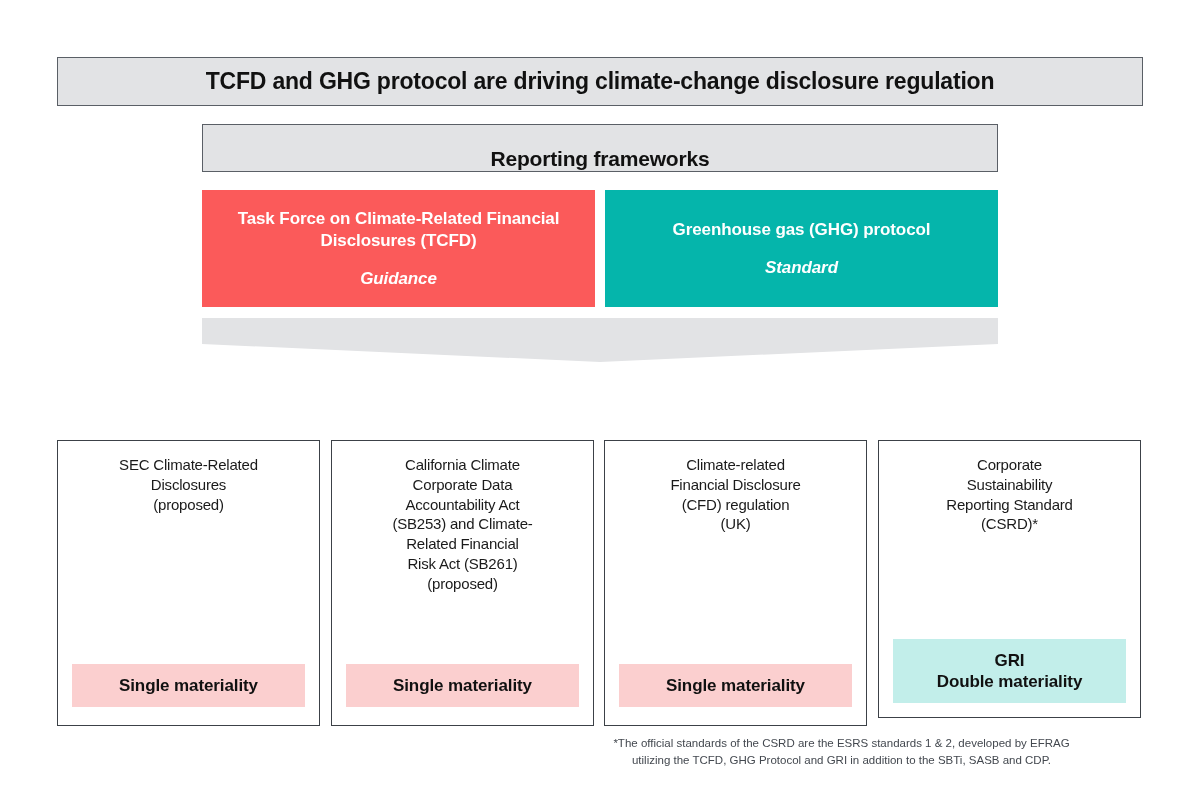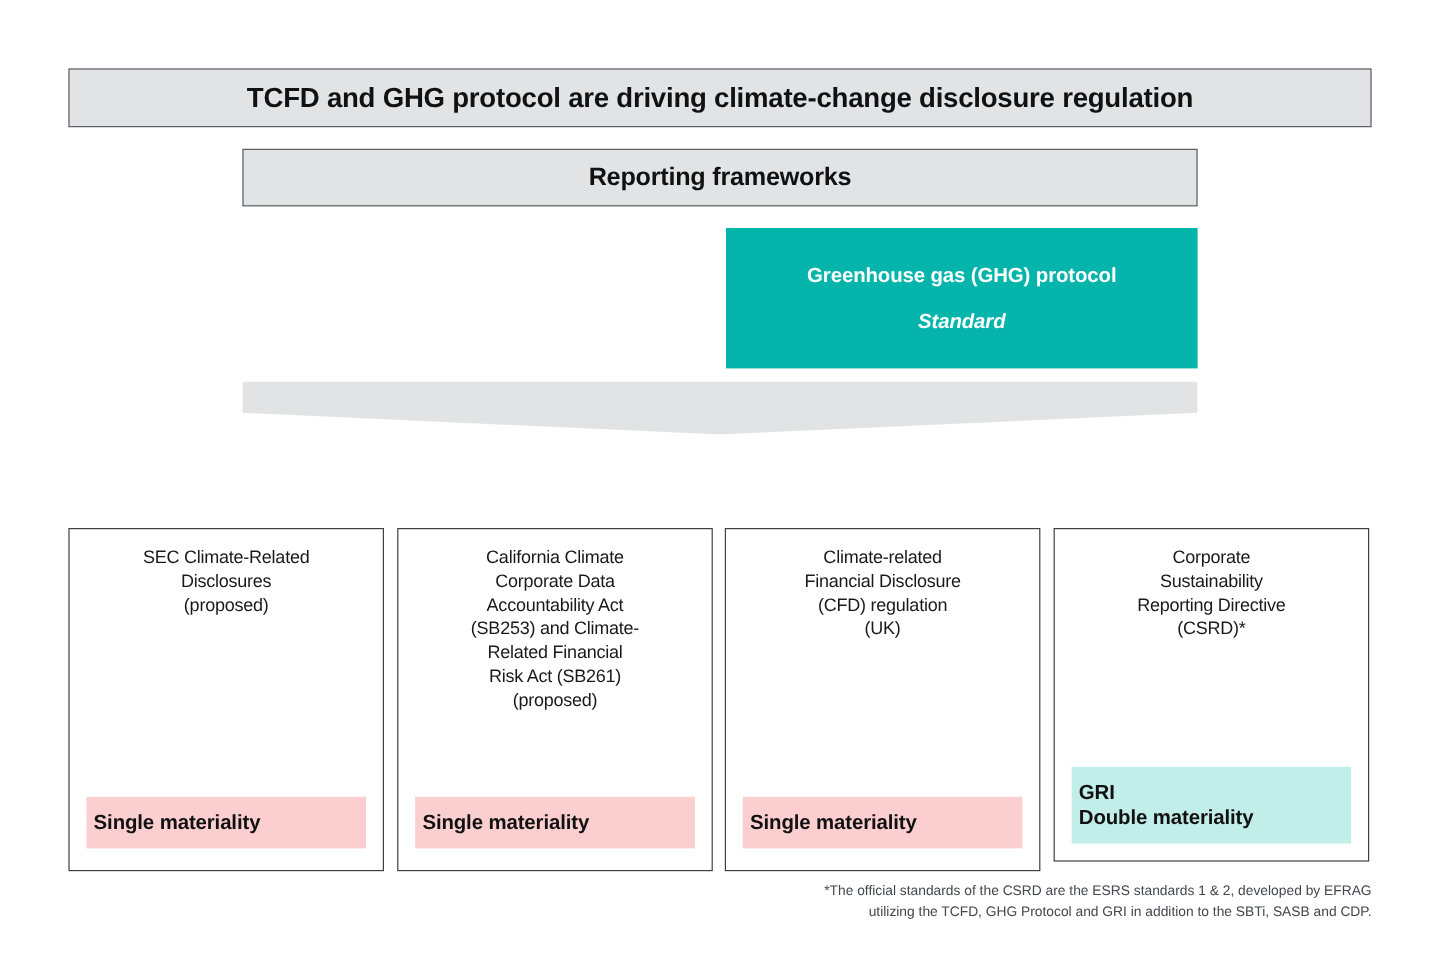--- a/index.html
+++ b/index.html
@@ -39,20 +39,21 @@
   }
   #banner-title {
     left: 57px; top: 57px;
     width: 1086px; height: 49px;
     font-size: 23px;
   }
   #banner-frameworks {
     left: 202px; top: 124px;
     width: 796px; height: 48px;
     font-size: 21px;
+    align-items: flex-end;
   }
   #banner-esg {
     left: 57px; top: 380px;
     width: 1086px; height: 48px;
     font-size: 21px;
   }
 
   
   .framework-box {
     position: absolute;
@@ -123,56 +124,61 @@
     color: #1a1a1a;
     letter-spacing: -0.2px;
     white-space: pre-line;
   }
   .reg-badge {
     position: absolute;
     left: 14px;
     right: 14px;
     bottom: 18px;
     padding: 11px 6px;
+    text-align: center;
     font-weight: bold;
     font-size: 17px;
     line-height: 1.25;
     color: #111111;
     letter-spacing: -0.1px;
     white-space: pre-line;
     box-sizing: border-box;
   }
   #reg-card-3 .reg-badge { bottom: 14px; }
 
   
   #footnote {
     position: absolute;
     left: 540px;
     top: 735px;
     width: 603px;
-    text-align: right;
+    text-align: center;
     font-size: 11.5px;
     line-height: 1.45;
     color: #43484f;
     white-space: pre-line;
   }
 </style>
 </head>
 <body>
 
 <div id="stage">
 
   <div class="banner" id="banner-title">
     <span>TCFD and GHG protocol are driving climate-change disclosure regulation</span>
   </div>
 
   <div class="banner" id="banner-frameworks">
     <span>Reporting frameworks</span>
   </div>
 
+  <div class="framework-box" id="framework-tcfd" style="background: rgb(251, 90, 90);">
+    <div class="framework-name">Task Force on Climate-Related Financial Disclosures (TCFD)</div>
+    <div class="framework-kind">Guidance</div>
+  </div>
 
   <div class="framework-box" id="framework-ghg" style="background: rgb(5, 181, 171);">
     <div class="framework-name">Greenhouse gas (GHG) protocol</div>
     <div class="framework-kind">Standard</div>
   </div>
 
   <div id="funnel">
     <svg viewBox="0 0 796 44" preserveAspectRatio="none">
       <polygon id="funnel-poly" points="0,0 796,0 796,26 398,44 0,26" fill="#e2e3e5"></polygon>
     </svg>
@@ -201,21 +207,21 @@
     <div class="reg-title">Climate-related
 Financial Disclosure
 (CFD) regulation
 (UK)</div>
     <div class="reg-badge" style="background: rgb(251, 207, 207);">Single materiality</div>
   </div>
 
   <div class="reg-card" id="reg-card-3">
     <div class="reg-title">Corporate
 Sustainability
-Reporting Directive
+Reporting Standard
 (CSRD)*</div>
     <div class="reg-badge" style="background: rgb(194, 238, 234);">GRI
 Double materiality</div>
   </div>
 
   <div id="footnote">*The official standards of the CSRD are the ESRS standards 1 &amp; 2, developed by EFRAG
 utilizing the TCFD, GHG Protocol and GRI in addition to the SBTi, SASB and CDP.</div>
 
 </div>
 

